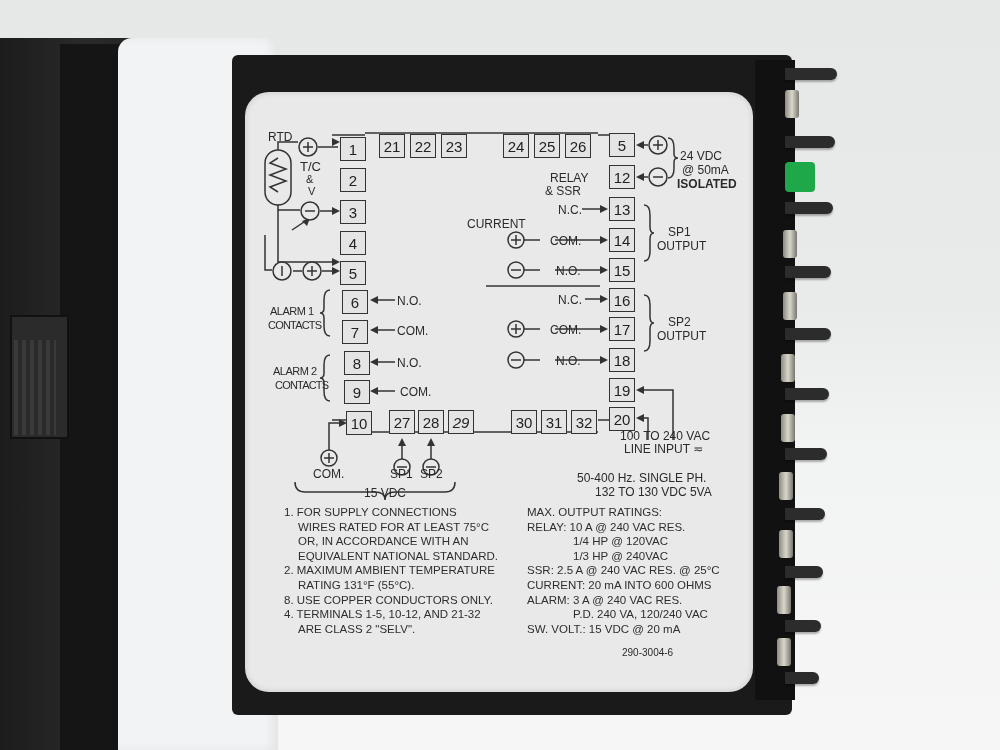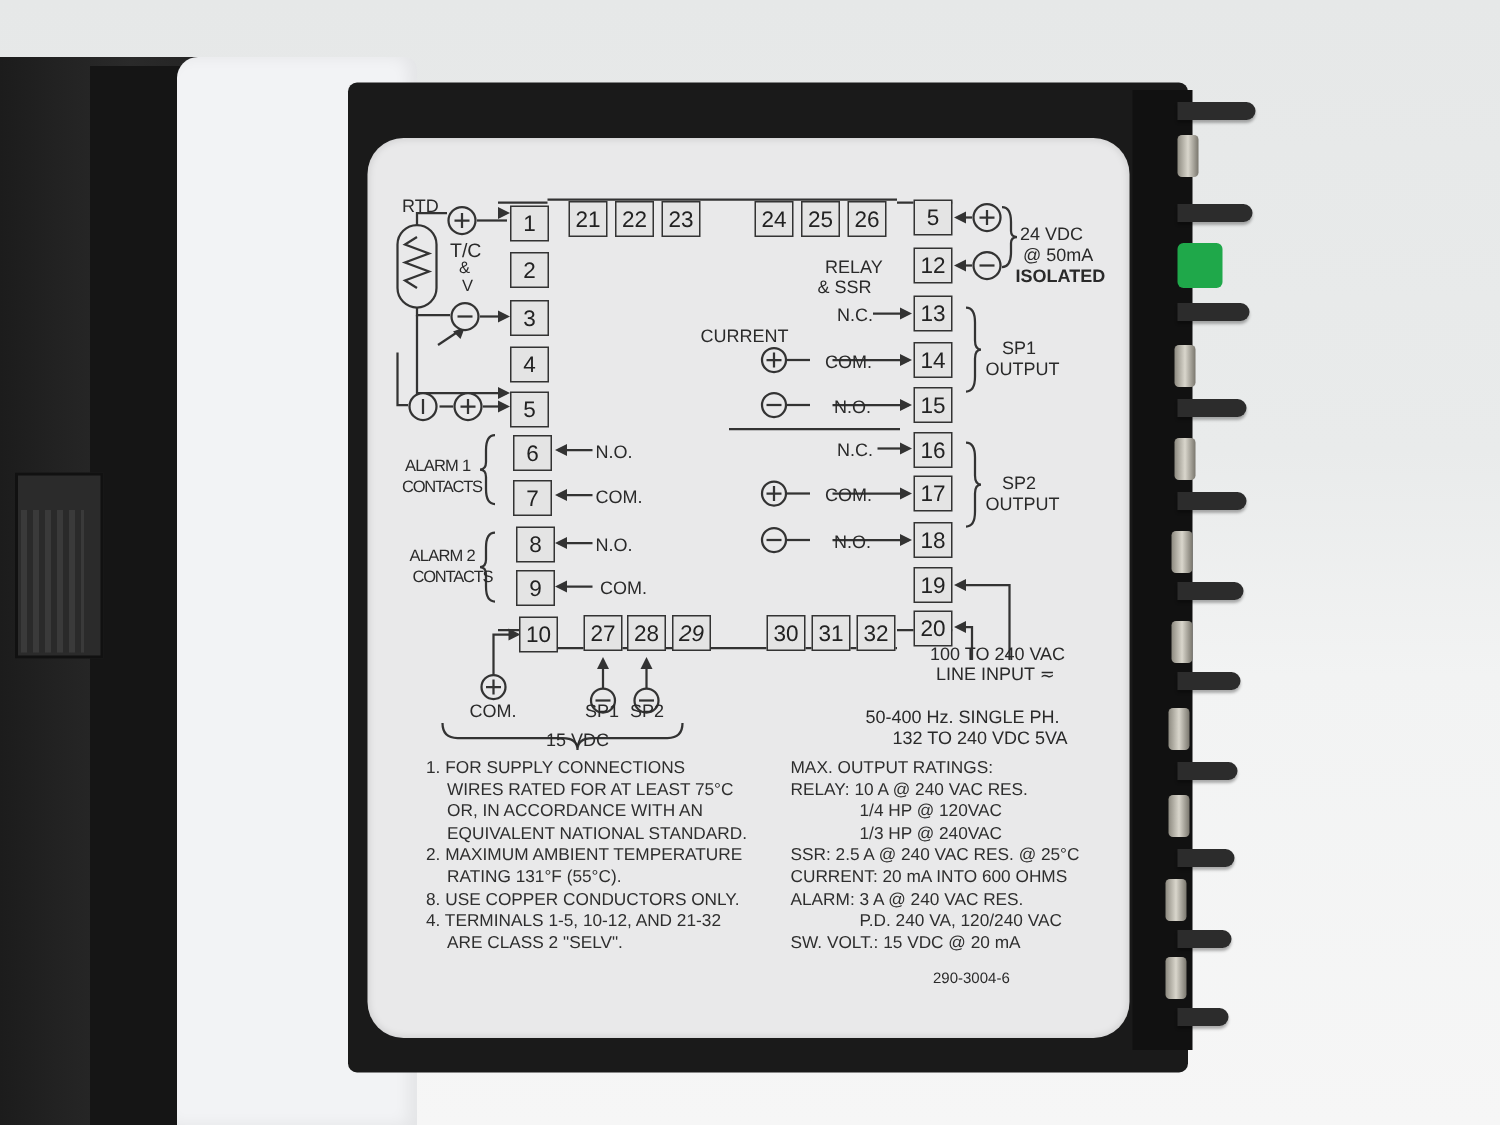--- a/index.html
+++ b/index.html
@@ -246,21 +246,21 @@
 <div class="lbl" style="left:657px;top:240px;">OUTPUT</div>
 <div class="lbl" style="left:558px;top:294px;">N.C.</div>
 <div class="lbl" style="left:550px;top:324px;">COM.</div>
 <div class="lbl" style="left:556px;top:355px;">N.O.</div>
 <div class="lbl" style="left:668px;top:316px;">SP2</div>
 <div class="lbl" style="left:657px;top:330px;">OUTPUT</div>
 
 <div class="lbl" style="left:624px;top:443px;">LINE INPUT ≂</div>
 <div class="lbl" style="left:620px;top:430px;">100 TO 240 VAC</div>
 <div class="lbl" style="left:577px;top:472px;">50-400 Hz. SINGLE PH.</div>
-<div class="lbl" style="left:595px;top:486px;">132 TO 240 VDC 5VA</div>
+<div class="lbl" style="left:595px;top:486px;">132 TO 130 VDC 5VA</div>
 
 <div class="abs note" style="left:284px;top:505px;">
   <div>1. FOR SUPPLY CONNECTIONS</div>
   <div style="padding-left:14px;">WIRES RATED FOR AT LEAST 75°C</div>
   <div style="padding-left:14px;">OR, IN ACCORDANCE WITH AN</div>
   <div style="padding-left:14px;">EQUIVALENT NATIONAL STANDARD.</div>
   <div>2. MAXIMUM AMBIENT TEMPERATURE</div>
   <div style="padding-left:14px;">RATING 131°F (55°C).</div>
   <div>8. USE COPPER CONDUCTORS ONLY.</div>
   <div>4. TERMINALS 1-5, 10-12, AND 21-32</div>

